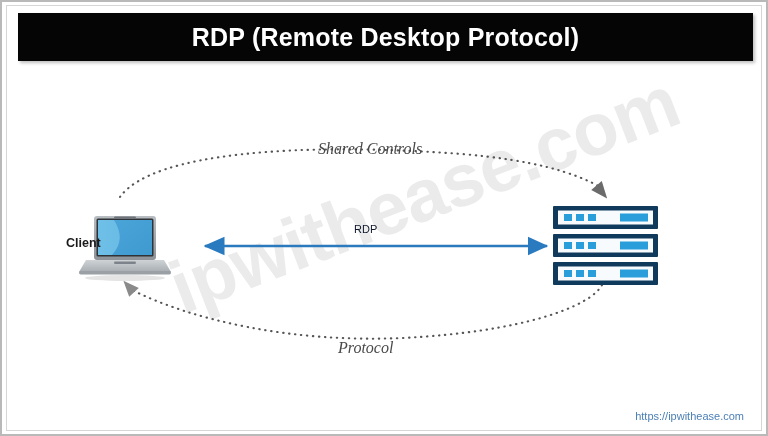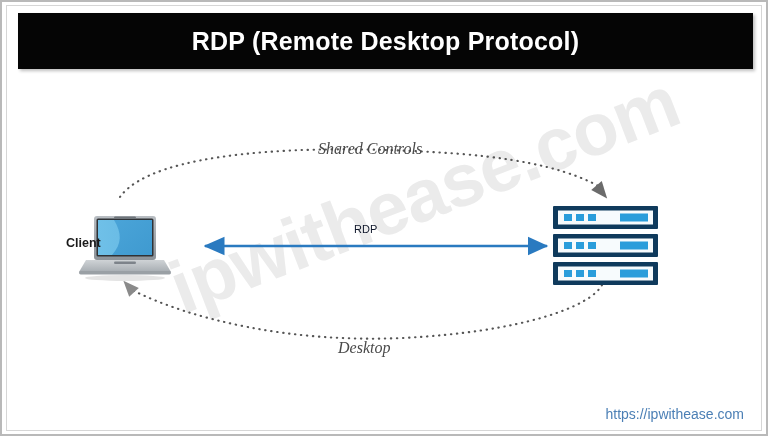--- a/index.html
+++ b/index.html
@@ -29,21 +29,21 @@
     border: 1px solid #d6d6d6;
     box-sizing: border-box;
   }
 
   
   #title-banner {
     position: absolute;
     left: 16px;
     top: 11px;
     width: 735px;
-    height: 56px;
+    height: 48px;
     background: #050505;
     box-shadow: 2px 2px 3px rgba(0,0,0,0.25);
     display: flex;
     align-items: center;
     justify-content: center;
   }
   #title-text {
     color: #ffffff;
     font-size: 25px;
     font-weight: bold;
@@ -119,21 +119,21 @@
     color: #0f172a;
     font-family: "Liberation Sans", sans-serif;
     white-space: nowrap;
   }
 
   
   #footer-link {
     position: absolute;
     right: 22px;
     bottom: 12px;
-    font-size: 14px;
+    font-size: 11px;
     color: #4b7fb5;
     font-family: "Liberation Sans", sans-serif;
     white-space: nowrap;
   }
 </style>
 </head>
 <body>
 
 <div id="canvas">
   <div id="inner-frame"></div>
@@ -229,16 +229,16 @@
         <rect x="586" y="268" width="8" height="7" fill="#2a9ddb"></rect>
         <rect x="618" y="267.5" width="28" height="8" fill="#2a9ddb"></rect>
       </g>
     </g>
   </svg>
 
   <div class="node-label" id="client-label">Client</div>
 
   <div class="flow-label" id="shared-controls-label">Shared Controls</div>
   <div id="rdp-label">RDP</div>
-  <div class="flow-label" id="controls-label">Desktop</div>
+  <div class="flow-label" id="controls-label">Protocol</div>
 
   <div id="footer-link">https://ipwithease.com</div>
 </div>
 
 </body></html>

